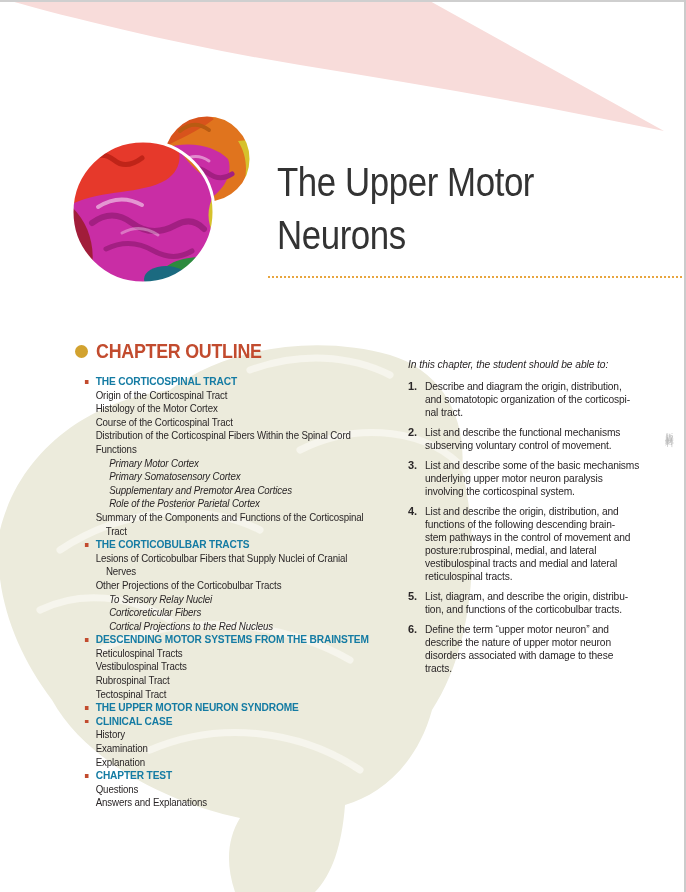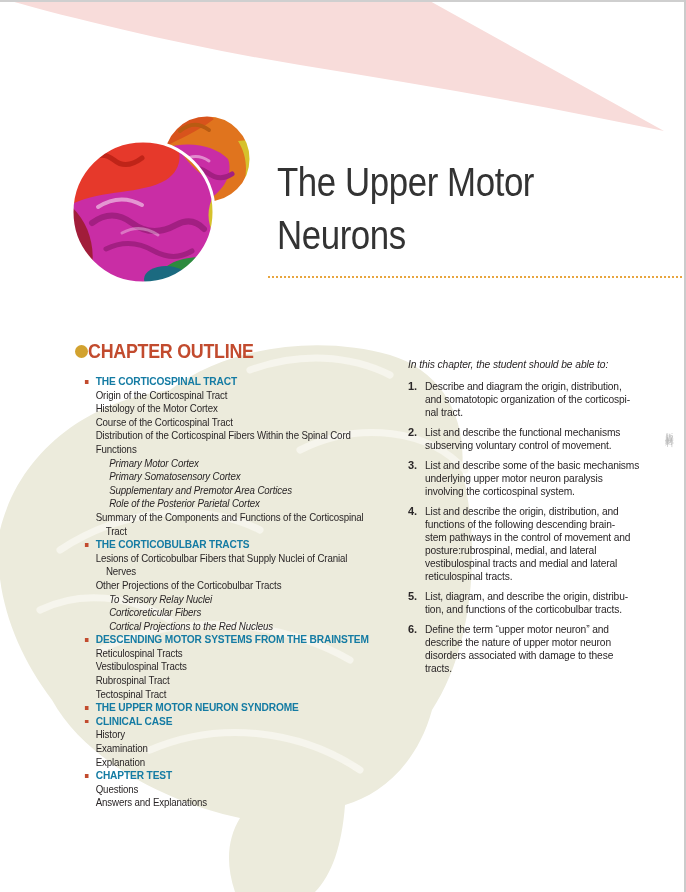--- a/index.html
+++ b/index.html
@@ -31,21 +31,21 @@
   }
   .dotted-rule {
     position:absolute; left:268px; top:276px; width:414px; height:0;
     border-top:2px dotted #e8a53e; z-index:2;
   }
 
   
   .left-col  { position:absolute; left:75px;  top:340px; width:310px; z-index:3; }
   .right-col { position:absolute; left:391px; top:340px; width:292px; z-index:3; }
 
-  .col-heading { display:flex; align-items:center; gap:0; height:22px; }
+  .col-heading { display:flex; align-items:center; gap:8px; height:22px; }
   .gold-dot { width:13px; height:13px; border-radius:50%; background:var(--gold); flex:none; }
   .col-heading h2 {
     margin:0; font-size:21px; font-weight:bold; color:var(--accent);
     letter-spacing:-0.3px; white-space:nowrap;
     transform:scaleX(0.85); transform-origin:0 50%;
   }
 
   
   .outline-list {
     margin:13px 0 12px; padding:0; list-style:none;

